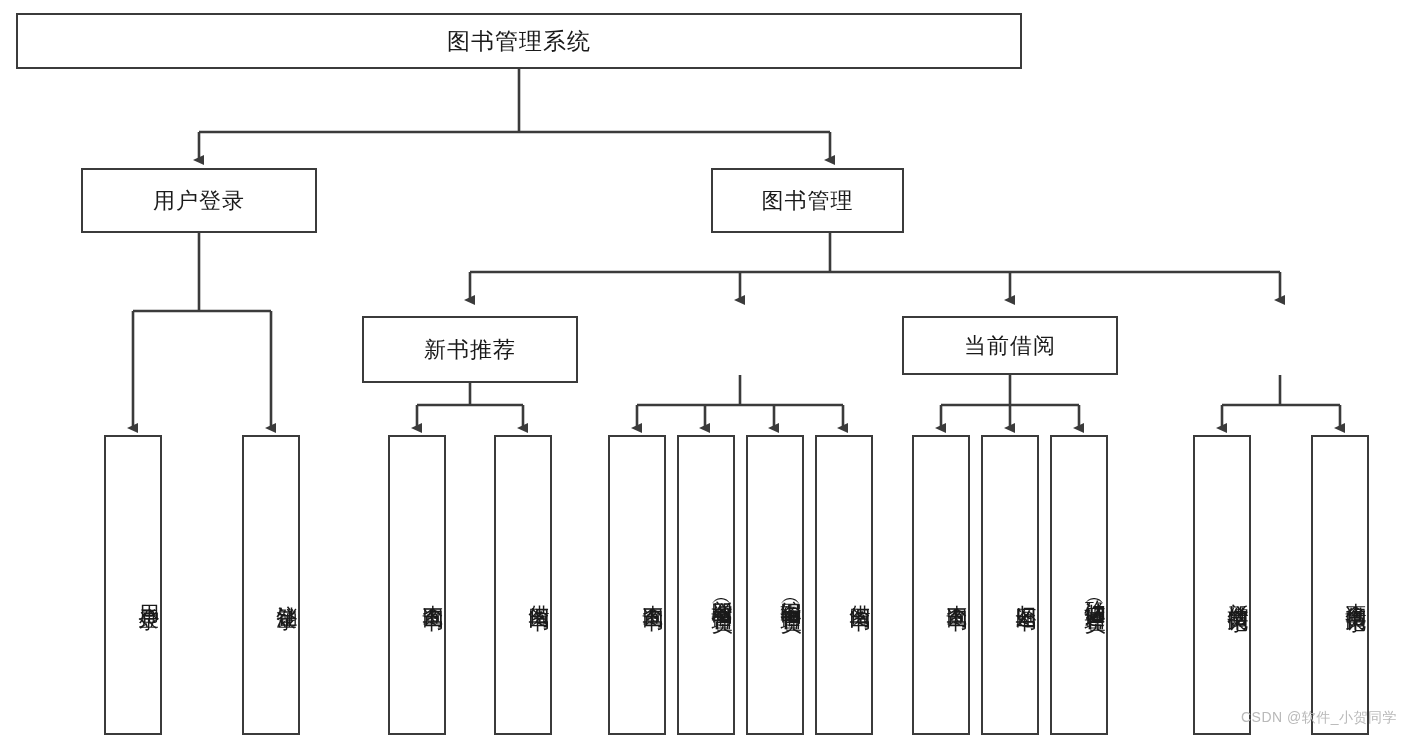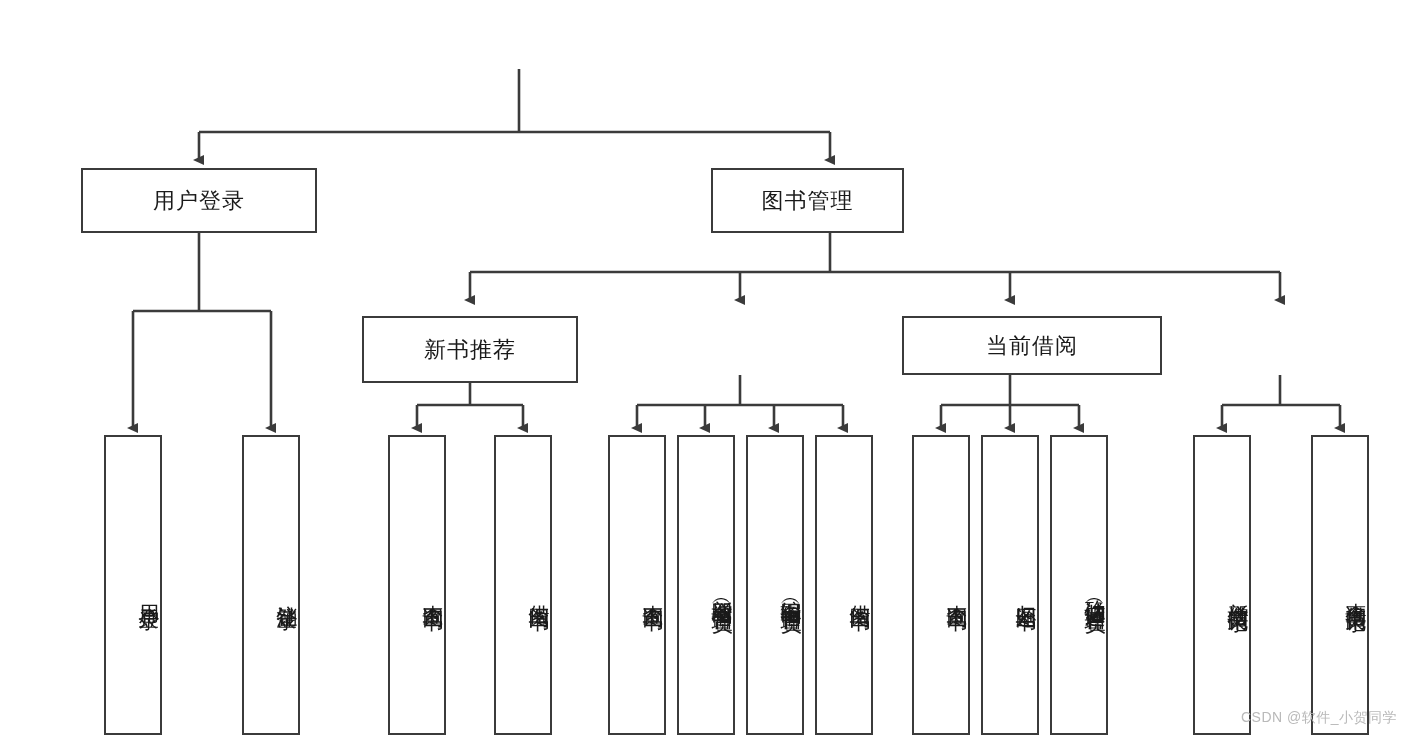--- a/index.html
+++ b/index.html
@@ -117,32 +117,35 @@
       <path d="M 1010 405 L 1010 428" marker-end="url(#arrow)"></path>
       <path d="M 1079 405 L 1079 428" marker-end="url(#arrow)"></path>
 
       <path d="M 1280 375 L 1280 405"></path>
       <path d="M 1222 405 L 1340 405"></path>
       <path d="M 1222 405 L 1222 428" marker-end="url(#arrow)"></path>
       <path d="M 1340 405 L 1340 428" marker-end="url(#arrow)"></path>
     </g>
   </svg>
 
+  <div class="node horizontal root" style="left:16px; top:13px; width:1006px; height:56px;">
+    <span class="label">图书管理系统</span>
+  </div>
 
   <div class="node horizontal" style="left:81px; top:168px; width:236px; height:65px;">
     <span class="label">用户登录</span>
   </div>
   <div class="node horizontal" style="left:711px; top:168px; width:193px; height:65px;">
     <span class="label">图书管理</span>
   </div>
 
   <div class="node horizontal" style="left:362px; top:316px; width:216px; height:67px;">
     <span class="label">新书推荐</span>
   </div>
-  <div class="node horizontal" style="left:902px; top:316px; width:260px; height:59px;">
+  <div class="node horizontal" style="left:902px; top:316px; width:216px; height:59px;">
     <span class="label">当前借阅</span>
   </div>
 
   <div class="node vertical" style="left:104px; top:435px; width:58px; height:300px;">
     <span class="label">用户登录</span>
   </div>
   <div class="node vertical" style="left:242px; top:435px; width:58px; height:300px;">
     <span class="label">注销登录</span>
   </div>
 

